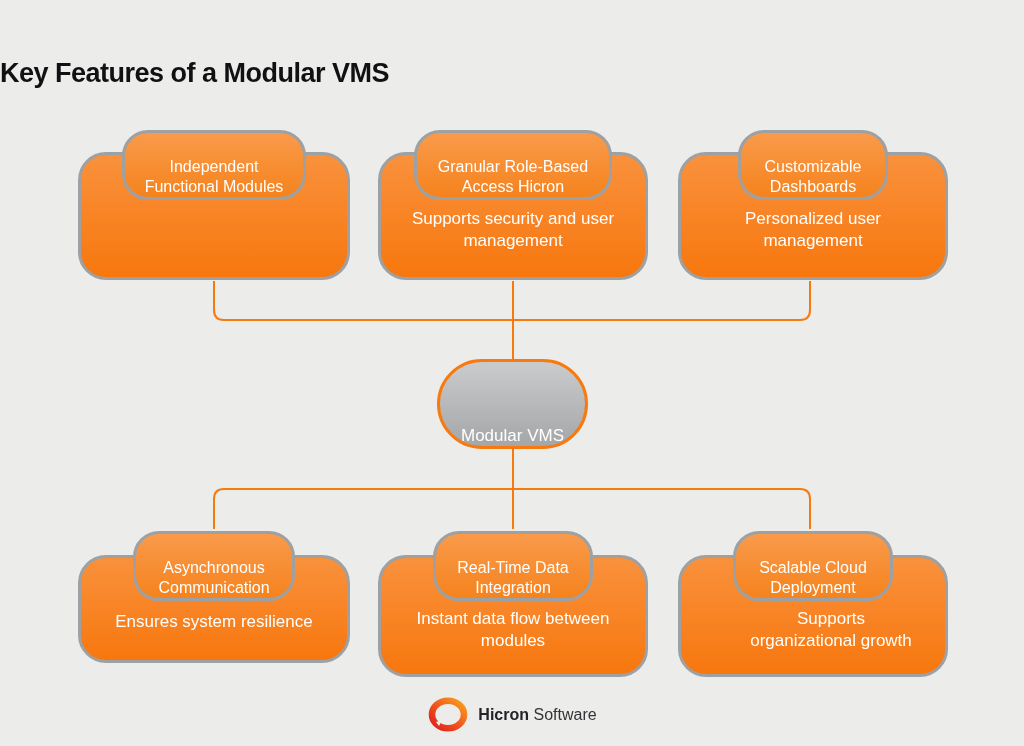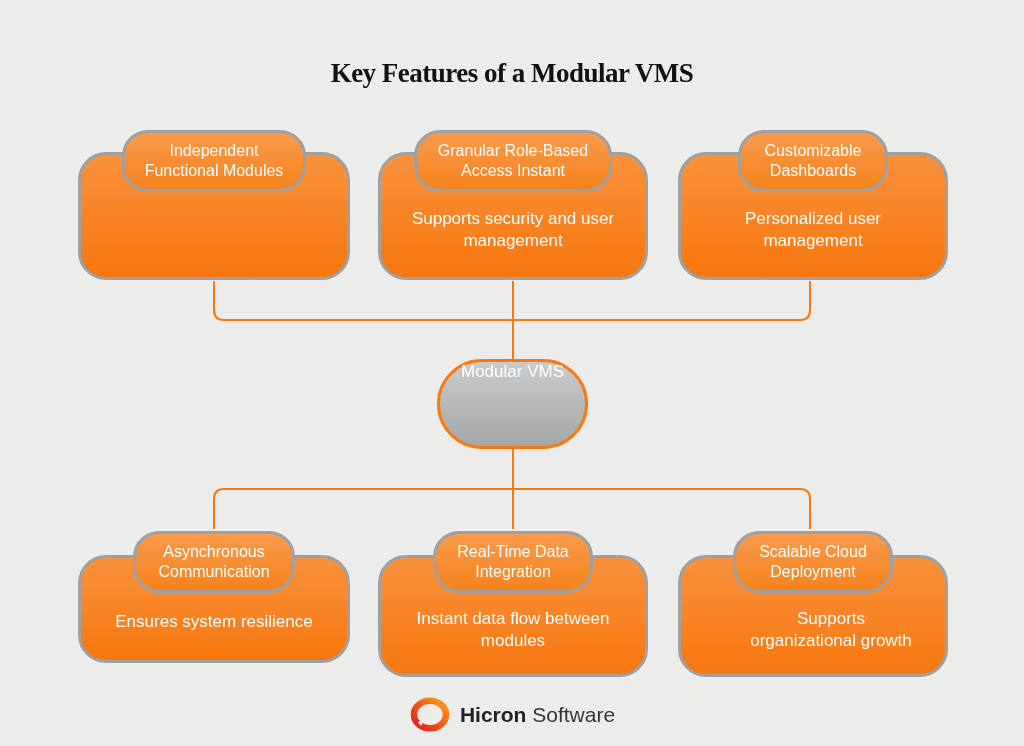--- a/index.html
+++ b/index.html
@@ -10,26 +10,24 @@
   .canvas{
     position:relative;
     width:1024px;height:746px;
     background:#ececea;
     overflow:hidden;
     margin:0 auto;
   }
   .diagram-title{
     position:absolute;
     top:58px;left:0;width:1024px;
-    text-align:center;
     font-size:27px;
     font-weight:700;
     color:#111113;
     letter-spacing:-0.5px;
-    font-family:Liberation Serif, serif;
   }
   .connectors{
     position:absolute;left:0;top:0;
     pointer-events:none;
   }
   .feature-box{
     position:absolute;
     box-sizing:border-box;
     background:linear-gradient(180deg,#f9913c 0%,#f7770e 100%);
     border:3px solid #9da1a4;
@@ -45,26 +43,26 @@
     line-height:1.3;
     padding:0 26px;
   }
   .row-top{top:152px;height:128px;}
   .row-top .desc{margin-top:28px;}
   .pill{
     position:absolute;
     box-sizing:border-box;
     left:50%;
     transform:translateX(-50%);
-    height:62px;
+    height:70px;
     background:linear-gradient(180deg,#f99a4b 0%,#f5831d 100%);
     border:3px solid #9da1a4;
     border-radius:26px;
     display:flex;
-    align-items:center;
+    align-items:flex-end;
     justify-content:center;
     text-align:center;
   }
   .row-top .pill{top:-25px;}
   .row-bottom .pill{top:-27px;}
   .pill-label{
     white-space:pre-line;
     font-size:16px;
     line-height:1.25;
     color:#ffffff;
@@ -85,35 +83,35 @@
   .pill-6{width:160px;}
   .center-node{
     position:absolute;
     box-sizing:border-box;
     left:437px;top:359px;
     width:151px;height:90px;
     background:linear-gradient(180deg,#cacbcc 0%,#a5a6a8 100%);
     border:3px solid #f8790e;
     border-radius:45px;
     display:flex;
-    align-items:flex-start;
+    align-items:flex-end;
     justify-content:center;
     color:#ffffff;
     font-size:17px;
   }
   .brand{
     position:absolute;
     left:0;top:696px;width:1024px;
     display:flex;
     align-items:center;
     justify-content:center;
     gap:9px;
   }
   .brand-text{
-    font-size:21px;
+    font-size:16px;
     color:#222326;
   }
   .brand-text .bold{font-weight:700;}
   .brand-text .reg{font-weight:400;color:#333438;}
 </style>
 </head>
 <body>
 
 <div class="canvas">
 
@@ -129,21 +127,21 @@
   <div class="feature-box row-top card-1">
     <div class="pill pill-1">
       <span class="pill-label">Independent
 Functional Modules</span>
     </div>
   </div>
 
   <div class="feature-box row-top card-2">
     <div class="pill pill-2">
       <span class="pill-label">Granular Role-Based
-Access Instant</span>
+Access Hicron</span>
     </div>
     <div class="desc">Supports security and user management</div>
   </div>
 
   <div class="feature-box row-top card-3">
     <div class="pill pill-3">
       <span class="pill-label">Customizable
 Dashboards</span>
     </div>
     <div class="desc">Personalized user management</div>

